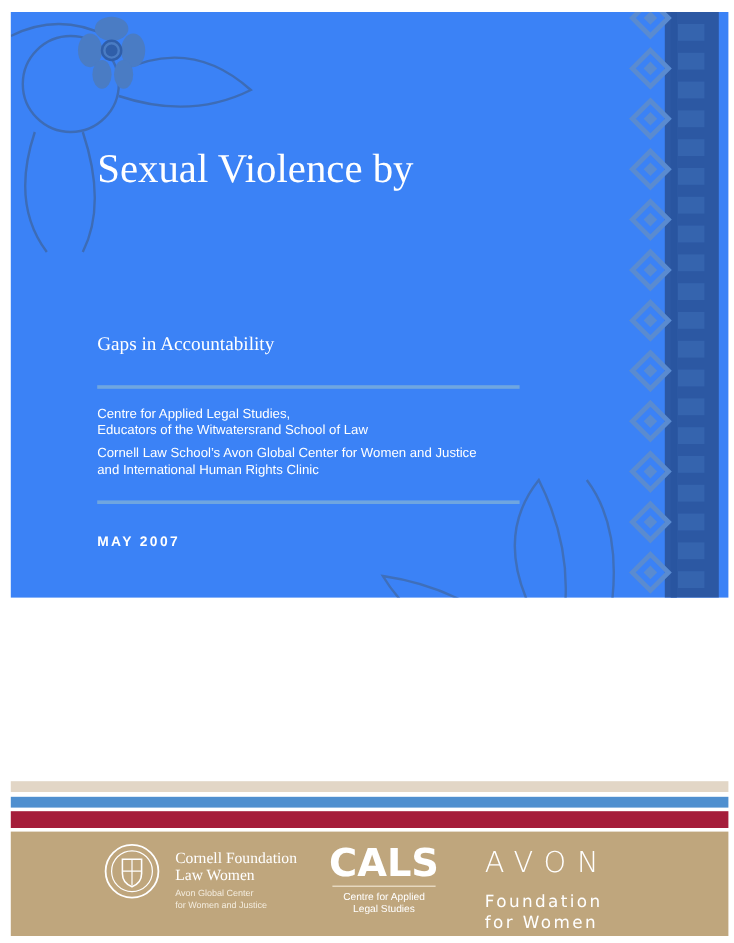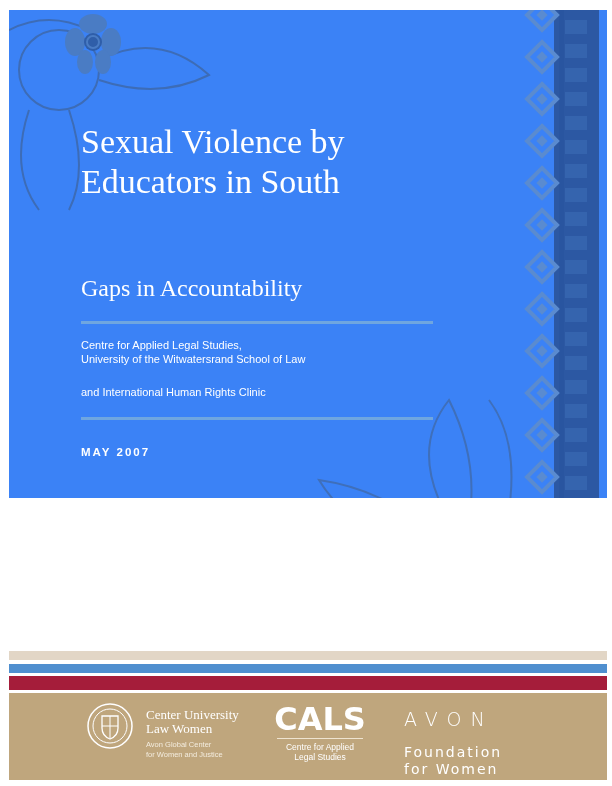--- a/index.html
+++ b/index.html
@@ -1,20 +1,20 @@
 <!DOCTYPE html>
 <html><head>
 <meta charset="utf-8">
 <style>
   html, body { margin:0; padding:0; background:#ffffff; }
   body { width:612px; height:786px; position:relative; overflow:hidden; font-family:"Liberation Sans", sans-serif; }
   .cover { position:absolute; left:9px; top:10px; width:598px; height:488px; background:#3b82f6; overflow:hidden; }
   .deco { position:absolute; left:0; top:0; width:598px; height:637px; }
   .title { position:absolute; left:72px; top:112px; width:360px; color:#ffffff; font-family:"Liberation Serif", serif; font-size:34px; line-height:40px; margin:0; font-weight:normal; }
-  .subtitle { position:absolute; left:72px; top:265px; color:#ffffff; font-family:"Liberation Serif", serif; font-size:24px; line-height:26px; }
+  .subtitle { position:absolute; left:72px; top:265px; color:#ffffff; font-family:"Liberation Serif", serif; font-size:16px; line-height:26px; }
   .rule { position:absolute; left:72px; width:352px; height:3px; background:#6fa6e0; }
   .rule.r1 { top:311px; }
   .rule.r2 { top:407px; }
   .org { position:absolute; left:72px; color:#ffffff; font-size:11px; line-height:14px; }
   .org.o1 { top:328px; }
   .org.o2 { top:361px; }
   .date { position:absolute; left:72px; top:436px; color:#ffffff; font-size:11.5px; font-weight:bold; letter-spacing:2px; }
   .stripe { position:absolute; left:9px; width:598px; }
   .s1 { top:651px; height:9px; background:#e2d6c6; }
   .s2 { top:664px; height:9px; background:#4f8fcf; }
@@ -22,21 +22,21 @@
   .footer { position:absolute; left:9px; top:693px; width:598px; height:87px; background:#bfa67d; }
   .cornell { position:absolute; left:86px; top:702px; width:170px; height:62px; }
   .seal { position:absolute; left:0; top:0; width:48px; height:48px; }
   .cu-name { position:absolute; left:60px; top:6px; color:#fff; font-family:"Liberation Serif", serif; font-size:13px; line-height:14px; }
   .cu-sub { position:absolute; left:60px; top:38px; color:#f3ecde; font-size:7.5px; line-height:10px; }
   .cals { position:absolute; left:272px; top:703px; width:96px; text-align:center; color:#fff; }
   .cals-big { font-size:32px; font-weight:bold; line-height:32px; letter-spacing:0px; font-family:"DejaVu Sans", sans-serif; }
   .cals-line { width:86px; height:1px; background:#efe4d0; margin:3px auto 3px auto; }
   .cals-sub { font-size:8.5px; font-weight:normal; line-height:10px; color:#fff; }
   .avon { position:absolute; left:404px; top:708px; color:#fff; }
-  .avon-big { font-size:19px; letter-spacing:9px; font-weight:normal; line-height:22px; font-family:"DejaVu Sans", sans-serif; font-weight:200; }
+  .avon-big { font-size:24px; letter-spacing:9px; font-weight:normal; line-height:22px; font-family:"DejaVu Sans", sans-serif; font-weight:200; }
   .avon-sub { font-size:14px; letter-spacing:2px; line-height:17px; margin-top:14px; font-family:"DejaVu Sans", sans-serif; }
 </style>
 </head>
 <body>
 
 <div class="cover">
   <svg class="deco" viewBox="0 0 598 637" xmlns="http://www.w3.org/2000/svg">
 
     <g fill="none" stroke="#3d6cb6" stroke-width="2">
       <circle cx="50" cy="60" r="40"></circle>
@@ -161,31 +161,31 @@
 
     <g fill="none" stroke="#3d6cb6" stroke-width="2">
       <circle cx="280" cy="625" r="18"></circle>
       <path d="M310 637 Q330 610 360 620"></path>
       <path d="M470 637 Q490 610 520 615"></path>
     </g>
   </svg>
 
   <h1 class="title">
     <span>Sexual Violence by</span><br>
-    <span>Educators in South</span><br>
+    <br>
   </h1>
   <div class="subtitle">Gaps in Accountability</div>
 
   <div class="rule r1"></div>
   <div class="org o1">
     <span>Centre for Applied Legal Studies,</span><br>
-    <span>University of the Witwatersrand School of Law</span>
+    <span>Educators of the Witwatersrand School of Law</span>
   </div>
   <div class="org o2">
-    <br>
+    <span>Cornell Law School’s Avon Global Center for Women and Justice</span><br>
     <span>and International Human Rights Clinic</span>
   </div>
   <div class="rule r2"></div>
   <div class="date">MAY 2007</div>
 </div>
 
 <div class="stripe s1"></div>
 <div class="stripe s2"></div>
 <div class="stripe s3"></div>
 
@@ -193,21 +193,21 @@
 
 <div class="cornell">
   <svg class="seal" viewBox="0 0 48 48" xmlns="http://www.w3.org/2000/svg">
     <circle cx="24" cy="24" r="22" fill="none" stroke="#ffffff" stroke-width="1.5"></circle>
     <circle cx="24" cy="24" r="17" fill="none" stroke="#ffffff" stroke-width="1"></circle>
     <path d="M16 14 H32 V26 Q32 34 24 37 Q16 34 16 26 Z" fill="none" stroke="#ffffff" stroke-width="1.3"></path>
     <line x1="24" y1="14" x2="24" y2="36" stroke="#ffffff" stroke-width="1"></line>
     <line x1="16" y1="24" x2="32" y2="24" stroke="#ffffff" stroke-width="1"></line>
   </svg>
   <div class="cu-name">
-    <span>Center University</span><br>
+    <span>Cornell Foundation</span><br>
     <span>Law Women</span>
   </div>
   <div class="cu-sub">
     <span>Avon Global Center</span><br>
     <span>for Women and Justice</span>
   </div>
 </div>
 
 <div class="cals">
   <div class="cals-big">CALS</div>

